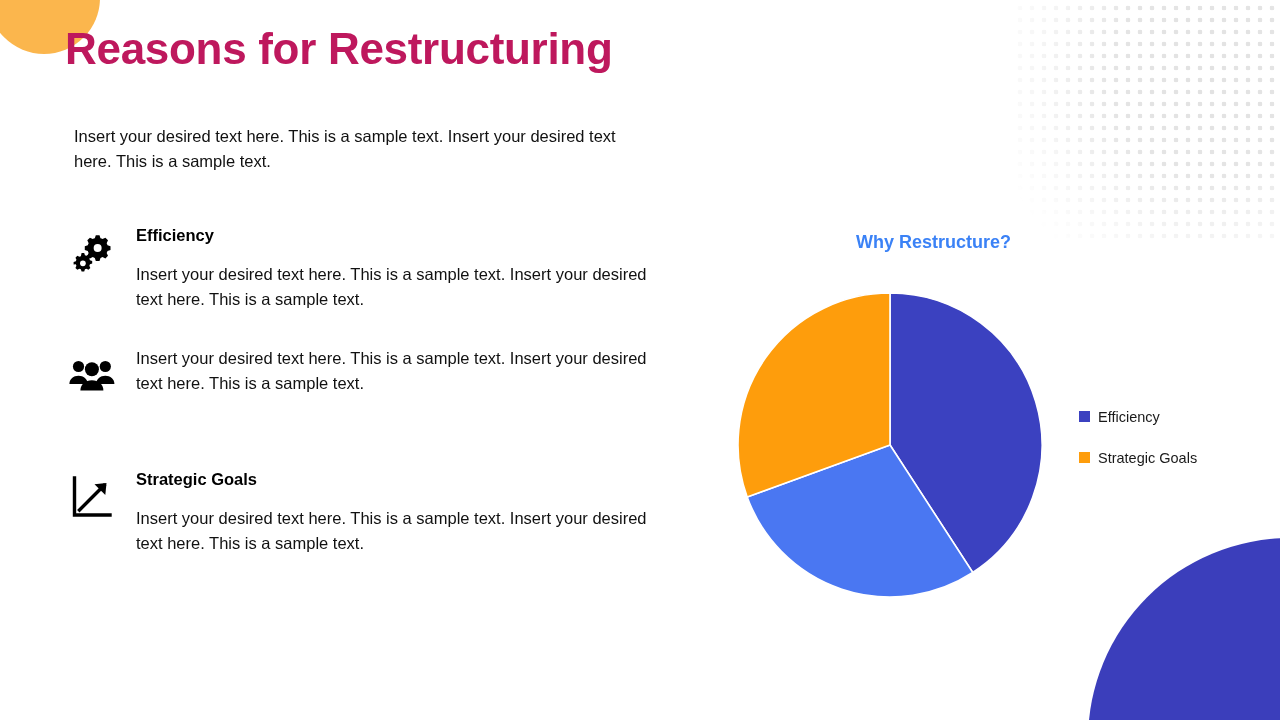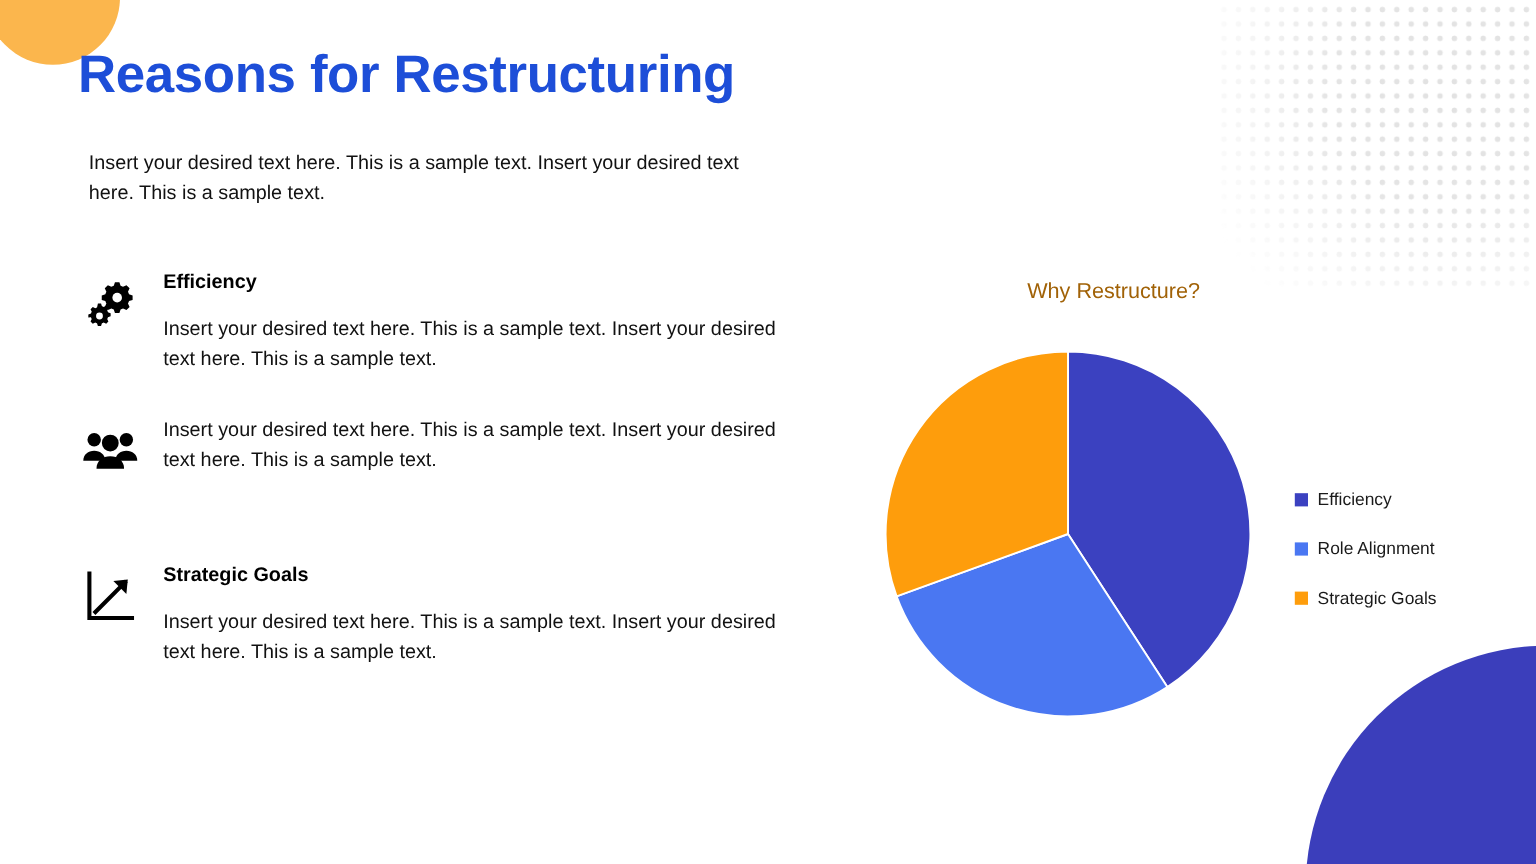--- a/index.html
+++ b/index.html
@@ -49,24 +49,24 @@
     width: 404px;
     height: 404px;
     border-radius: 50%;
     background: #3B3EBB;
   }
 
   
   .page-title {
     position: absolute;
     left: 65px;
-    top: 38px;
+    top: 24px;
     font-size: 44px;
     font-weight: bold;
-    color: #1d4ed8;
+    color: #be185d;
     letter-spacing: -0.3px;
     white-space: nowrap;
   }
   .intro-text {
     position: absolute;
     left: 74px;
     top: 124px;
     width: 560px;
     font-size: 16.5px;
     line-height: 25px;
@@ -110,22 +110,22 @@
     color: #111111;
     width: 532px;
   }
 
   
   .chart-title {
     position: absolute;
     left: 856px;
     top: 232px;
     font-size: 18px;
-    font-weight: normal;
-    color: #a16207;
+    font-weight: bold;
+    color: #3b82f6;
     white-space: nowrap;
   }
   .pie-wrap {
     position: absolute;
     left: 735px;
     top: 290px;
     width: 310px;
     height: 310px;
   }
   .legend {
@@ -229,22 +229,18 @@
         </g>
     </svg>
   </div>
 
   <div class="legend">
     <div class="legend-item">
       <span class="legend-swatch" style="background:#3B41C0"></span>
       <span class="legend-label">Efficiency</span>
     </div>
     <div class="legend-item">
-      <span class="legend-swatch" style="background:#4A77F2"></span>
-      <span class="legend-label">Role Alignment</span>
-    </div>
-    <div class="legend-item">
       <span class="legend-swatch" style="background:#FE9D0C"></span>
       <span class="legend-label">Strategic Goals</span>
     </div>
   </div>
 
 </div>
 
 </body></html>

